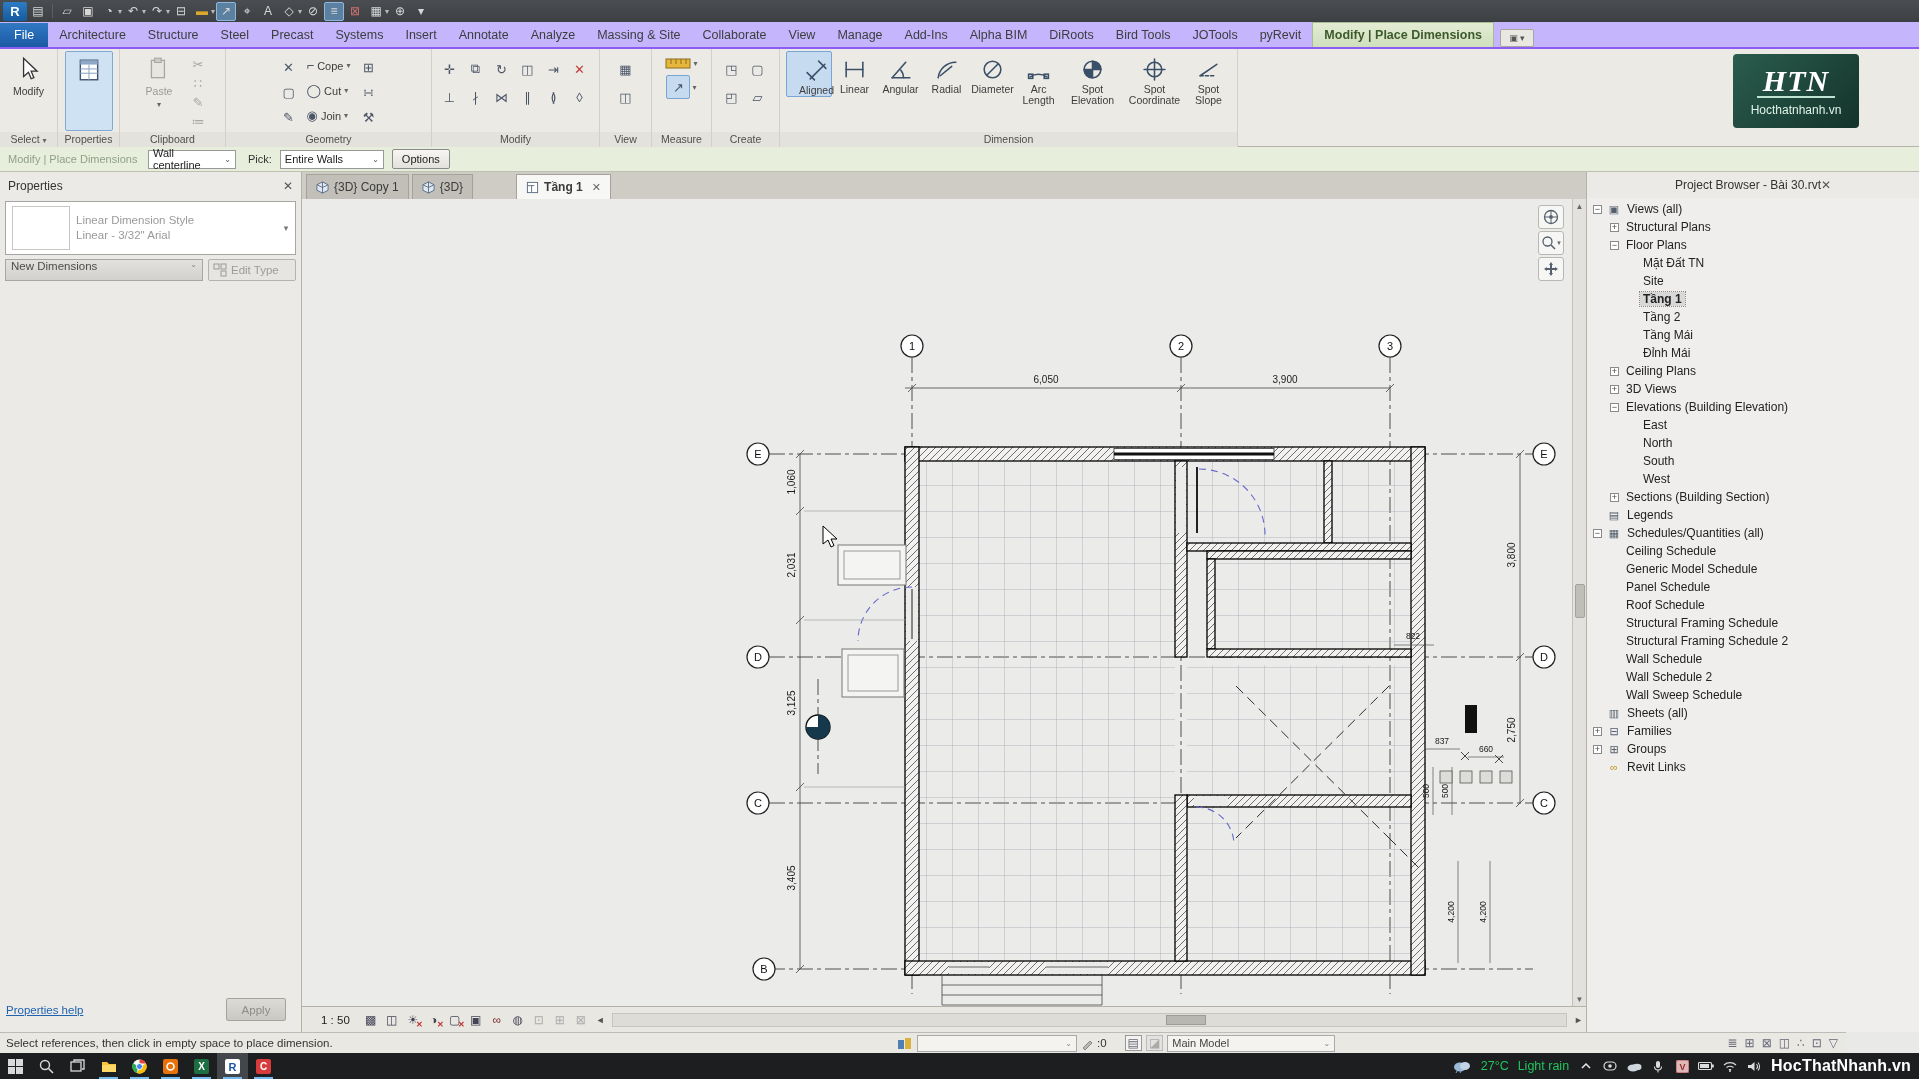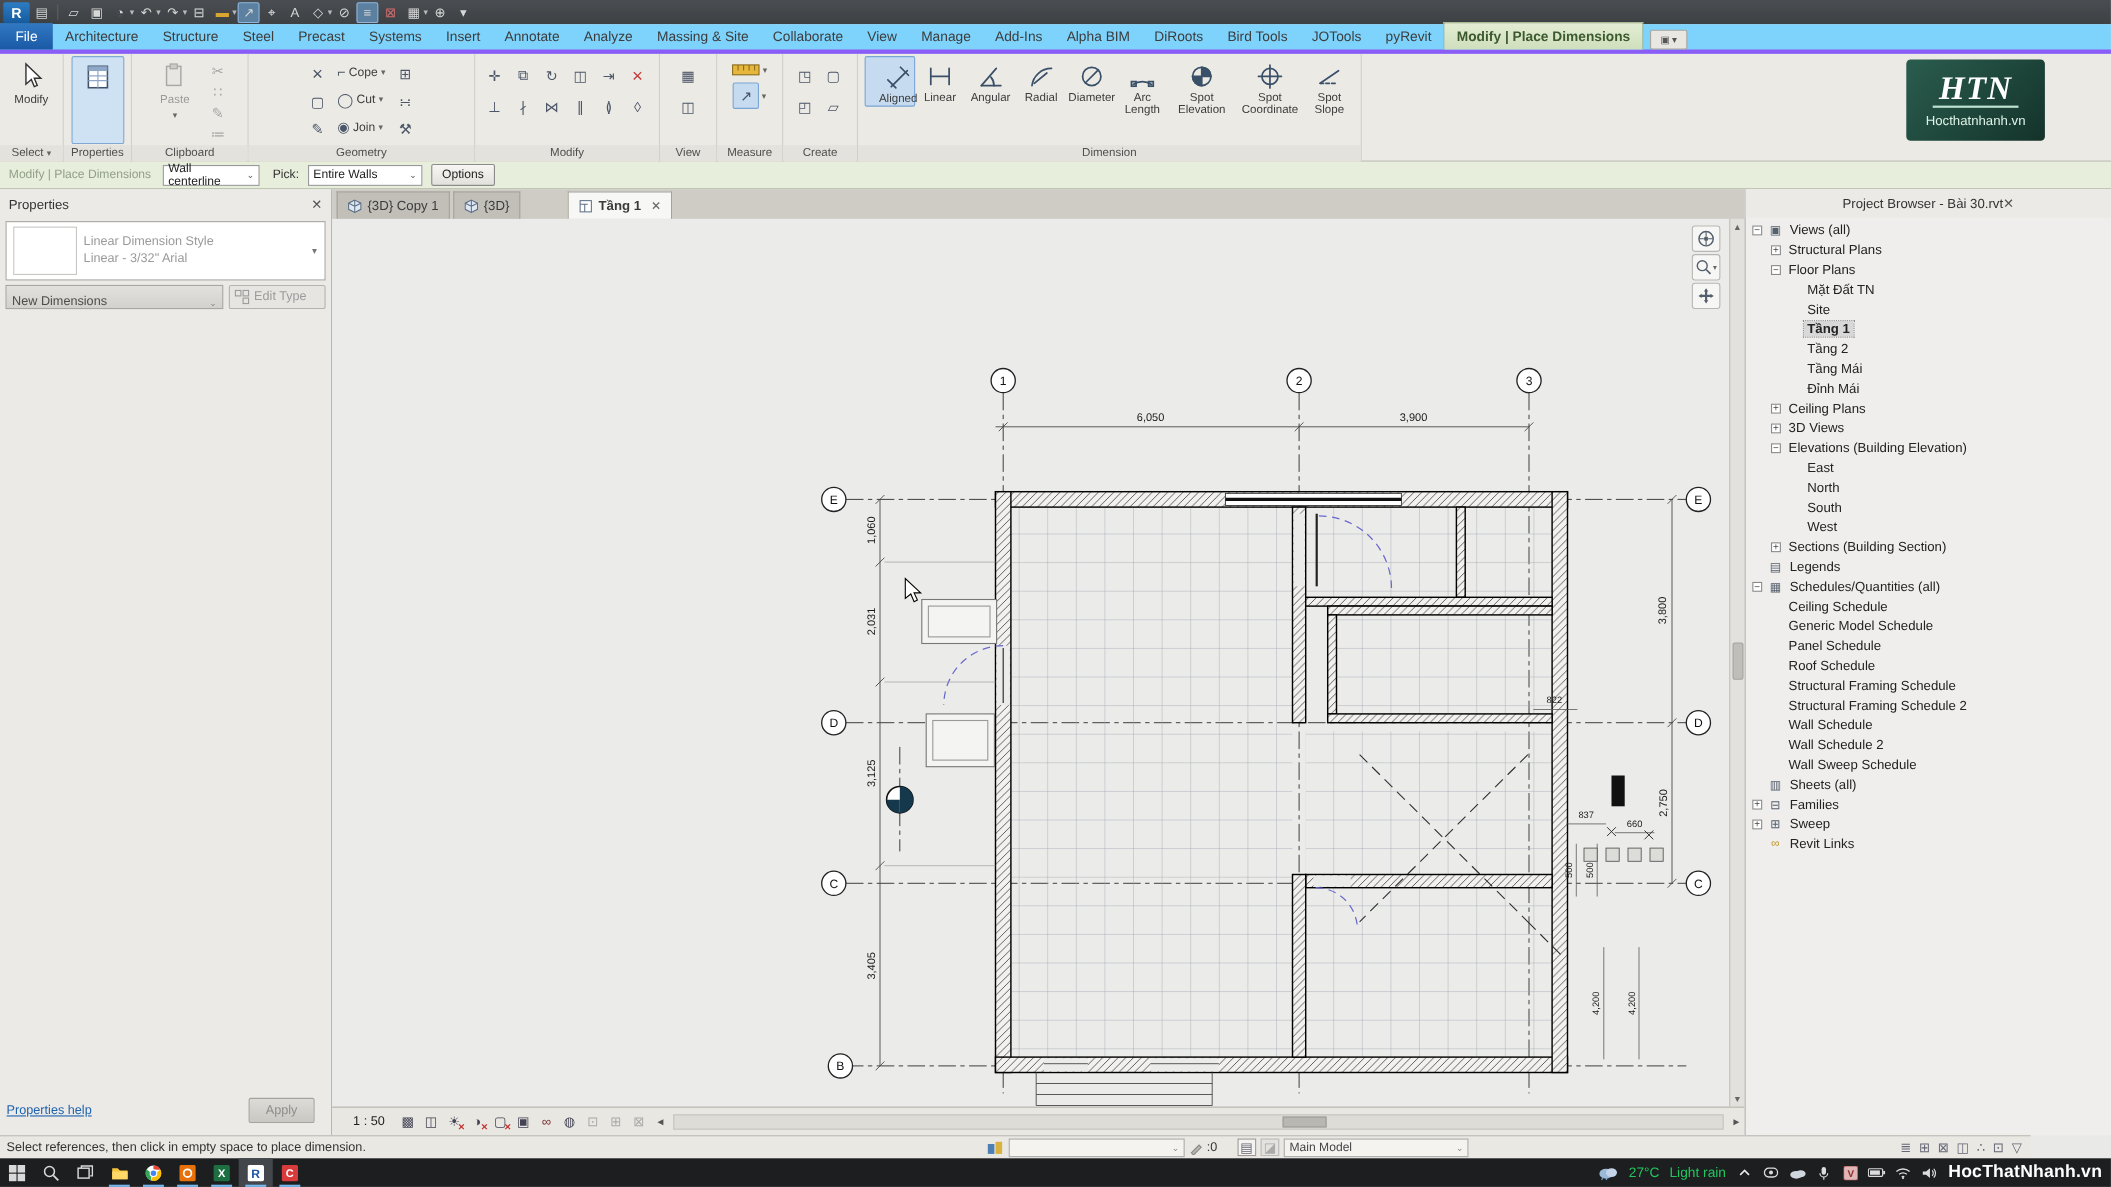--- a/index.html
+++ b/index.html
@@ -11,21 +11,21 @@
 #titlebar .qat{display:flex;align-items:center;gap:1px;padding-left:3px;height:22px;}
 .qico{display:inline-flex;align-items:center;justify-content:center;min-width:20px;height:19px;font-size:12px;color:#d7d7d7;border-radius:2px;}
 .qico.hl{background:#5b80a0;border:1px solid #8db7de;}
 .qico.rlogo{background:linear-gradient(#2d7dc4,#155a9e);color:#fff;font-weight:bold;width:24px;font-size:13px;}
 .qsep{width:1px;height:14px;background:#5c6064;margin:0 3px;}
 .qdd{font-size:8px;color:#b9b9b9;margin-left:-2px;}
 #title-text{left:870px;top:0;width:560px;height:22px;line-height:22px;text-align:center;font-size:12px;color:#e8e8e8;white-space:nowrap;}
 #tb-right{right:0;top:0;height:22px;display:flex;align-items:center;gap:8px;padding-right:6px;color:#d8d8d8;}
 #tb-right .winbtn{width:26px;text-align:center;font-size:12px;}
 
-#tabrow{left:0;top:22px;width:1919px;height:27px;background:#7dd3fc;border-bottom:4px solid #8b5cf6;display:flex;align-items:flex-end;}
+#tabrow{left:0;top:22px;width:1919px;height:27px;background:#c4b5fd;border-bottom:2px solid #8b5cf6;display:flex;align-items:flex-end;}
 .rtab{padding:5px 11px 5px 11px;font-size:12.5px;color:#3d3d3d;white-space:nowrap;}
 .rtab.file{background:linear-gradient(#3179c2,#1a59a5);color:#fff;padding:5px 14px;}
 .rtab.ctx{background:linear-gradient(#e3ecd3,#cfdfbd);color:#3c5a2e;border:1px solid #a9bb93;border-bottom:none;font-weight:bold;}
 .ctxmini{margin-left:6px;width:34px;height:18px;background:#e9e7e2;border:1px solid #a9a69e;border-radius:2px;display:flex;align-items:center;justify-content:center;font-size:9px;color:#555;gap:2px;}
 
 #ribbon{left:0;top:49px;width:1919px;height:98px;background:#eceae5;border-bottom:1px solid #b5b2aa;display:flex;}
 .rpanel{position:relative;height:98px;border-right:1px solid #d3d0c9;padding:2px 2px 16px 2px;display:flex;justify-content:center;}
 .plabel{position:absolute;bottom:0;left:0;right:0;height:15px;text-align:center;font-size:10.5px;color:#4f4f4f;background:#e4e2dc;line-height:15px;white-space:nowrap;}
 .bigbtn{width:48px;display:flex;flex-direction:column;align-items:center;padding-top:5px;gap:3px;font-size:10.5px;color:#3d3d3d;text-align:center;border-radius:2px;}
 .bigbtn svg{width:26px;height:26px;}
@@ -50,21 +50,21 @@
 .obselect .car{font-size:8px;color:#555;margin-left:6px;}
 #ob-options{height:20px;border:1px solid #8b8b8b;background:linear-gradient(#f7f6f3,#e3e1dc);padding:0 9px;display:flex;align-items:center;border-radius:2px;color:#222;}
 
 #props{left:0;top:172px;width:302px;height:860px;background:#ebeae7;border-right:1px solid #b5b2aa;}
 #props-header{height:27px;display:flex;align-items:center;justify-content:space-between;padding:0 8px;font-size:12px;color:#333;}
 #typebox{margin:2px 5px;height:54px;background:#fff;border:1px solid #a8a6a2;display:flex;align-items:center;}
 #typebox .thumb{width:58px;height:44px;margin:0 6px;border:1px solid #c9c7c3;background:#fff;}
 #typebox .tdesc{flex:1;font-size:11.5px;color:#9a9a9a;line-height:15px;}
 #typebox .tarrow{width:18px;text-align:center;color:#777;font-size:9px;}
 #selrow{margin:4px 5px 0 5px;display:flex;gap:5px;height:22px;}
-#sel-combo{flex:1;background:linear-gradient(#e3e1dd,#d3d1cd);border:1px solid #a8a6a2;display:flex;align-items:flex-end;justify-content:space-between;padding:0 5px;color:#4c4c4c;font-size:11.5px;gap:11px;}
+#sel-combo{flex:1;background:linear-gradient(#e3e1dd,#d3d1cd);border:1px solid #a8a6a2;display:flex;align-items:flex-start;justify-content:space-between;padding:0 5px;color:#4c4c4c;font-size:11.5px;gap:11px;}
 #edit-type{width:88px;border:1px solid #b5b3af;background:#e7e5e1;display:flex;align-items:center;gap:4px;padding:0 4px;color:#9c9c9c;font-size:11.5px;border-radius:2px;}
 #props-help{left:6px;top:1004px;font-size:11.5px;color:#1f62ae;text-decoration:underline;}
 #apply-btn{left:226px;top:998px;width:60px;height:23px;background:linear-gradient(#dddbd6,#cac8c3);border:1px solid #a5a39e;color:#8d8d8b;font-size:11.5px;display:flex;align-items:center;justify-content:center;border-radius:2px;}
 
 #viewtabs{left:302px;top:172px;width:1284px;height:27px;background:#cfccc6;display:flex;align-items:flex-end;padding-left:4px;}
 .vtab{height:25px;display:flex;align-items:center;gap:5px;padding:0 9px;font-size:12px;color:#3b3b3b;background:#c2bfb9;border:1px solid #a5a29b;border-bottom:none;margin-right:3px;white-space:nowrap;}
 .vtab.active{background:#f7f7f5;font-weight:bold;}
 .vtab .vclose{font-size:11px;color:#666;margin-left:4px;font-weight:normal;}
 .vtab svg{width:13px;height:13px;}
 
@@ -906,21 +906,21 @@
       <div class="trow">
         <span style="width:6px;flex:none;"></span>
         <span class="exp">+</span>
         <span class="ticon">⊟</span>
         <span class="lbl">Families</span>
       </div>
       <div class="trow">
         <span style="width:6px;flex:none;"></span>
         <span class="exp">+</span>
         <span class="ticon">⊞</span>
-        <span class="lbl">Sweep</span>
+        <span class="lbl">Groups</span>
       </div>
       <div class="trow">
         <span style="width:6px;flex:none;"></span>
         <span class="expgap"></span>
         <span class="ticon" style="color:#c39a2a;">∞</span>
         <span class="lbl">Revit Links</span>
       </div>
     </div>
 </div>
 

